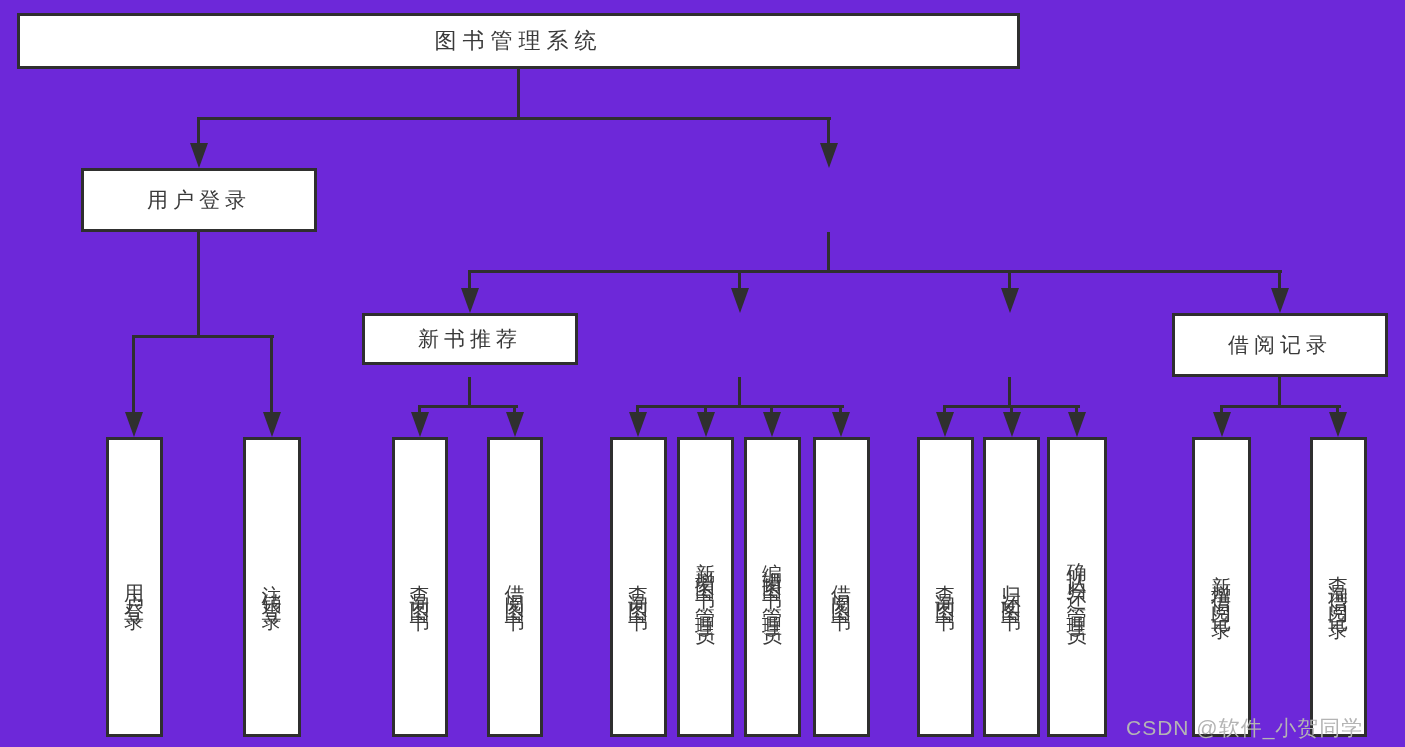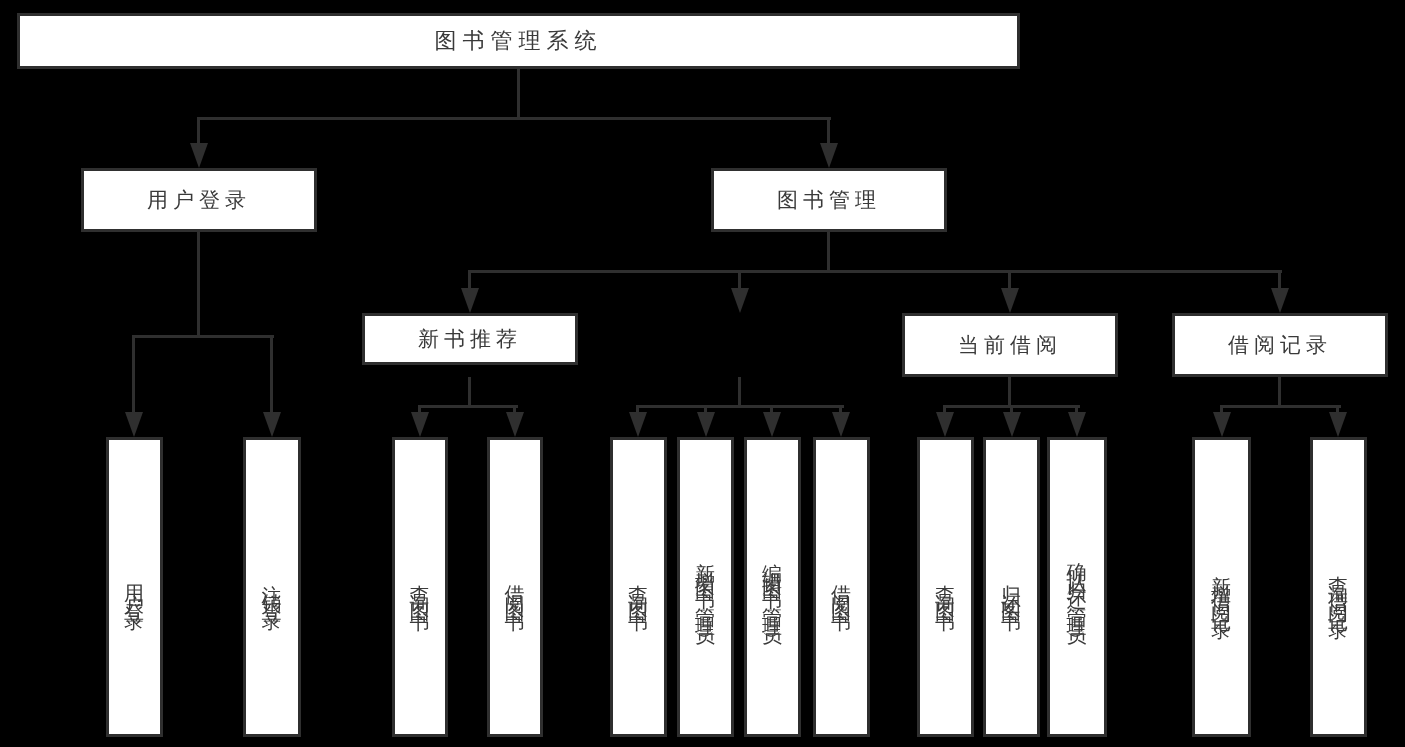--- a/index.html
+++ b/index.html
@@ -1,17 +1,17 @@
 <!DOCTYPE html>
 <html><head>
 <meta charset="utf-8">
 <style>
   html,body{margin:0;padding:0;background:#ffffff;}
   .canvas{
-    position:relative;width:1405px;height:747px;background:#000000;overflow:hidden;
+    position:relative;width:1405px;height:747px;background:#6d28d9;overflow:hidden;
     font-family:"Liberation Sans","DejaVu Sans",sans-serif;color:#3a3a3a;
   }
   .box{
     position:absolute;box-sizing:border-box;background:#ffffff;
     border:3px solid #2f2f2f;display:flex;align-items:center;justify-content:center;
     font-size:21px;letter-spacing:5px;color:#3a3a3a;white-space:nowrap;
   }
   .box.root{font-size:22px;letter-spacing:6px;}
   .vbox{
     position:absolute;box-sizing:border-box;background:#ffffff;
@@ -41,42 +41,40 @@
   <div class="box root" style="left:17px;top:13px;width:1003px;height:56px;">图书管理系统</div>
 
   <div class="vline" style="left:517px;top:69px;height:48px;"></div>
   <div class="hline" style="left:197px;top:117px;width:634px;"></div>
   <div class="vline" style="left:197px;top:117px;height:29px;"></div>
   <div class="vline" style="left:827px;top:117px;height:29px;"></div>
   <div class="arr" style="left:190px;top:143px;"></div>
   <div class="arr" style="left:820px;top:143px;"></div>
 
   <div class="box" style="left:81px;top:168px;width:236px;height:64px;">用户登录</div>
-  <div class="box" style="left:711px;top:168px;width:236px;height:64px;">图书管理</div>
 
   <div class="vline" style="left:197px;top:232px;height:103px;"></div>
   <div class="hline" style="left:132px;top:335px;width:142px;"></div>
   <div class="vline" style="left:132px;top:335px;height:79px;"></div>
   <div class="vline" style="left:270px;top:335px;height:79px;"></div>
   <div class="arr" style="left:125px;top:412px;"></div>
   <div class="arr" style="left:263px;top:412px;"></div>
 
   <div class="vline" style="left:827px;top:232px;height:38px;"></div>
   <div class="hline" style="left:468px;top:270px;width:814px;"></div>
   <div class="vline" style="left:468px;top:270px;height:20px;"></div>
   <div class="vline" style="left:738px;top:270px;height:20px;"></div>
   <div class="vline" style="left:1008px;top:270px;height:20px;"></div>
   <div class="vline" style="left:1278px;top:270px;height:20px;"></div>
   <div class="arr" style="left:461px;top:288px;"></div>
   <div class="arr" style="left:731px;top:288px;"></div>
   <div class="arr" style="left:1001px;top:288px;"></div>
   <div class="arr" style="left:1271px;top:288px;"></div>
 
   <div class="box" style="left:362px;top:313px;width:216px;height:52px;">新书推荐</div>
-  <div class="box" style="left:902px;top:313px;width:216px;height:64px;">当前借阅</div>
   <div class="box" style="left:1172px;top:313px;width:216px;height:64px;">借阅记录</div>
 
   <div class="vline" style="left:468px;top:377px;height:28px;"></div>
   <div class="hline" style="left:418px;top:405px;width:100px;"></div>
   <div class="vline" style="left:418px;top:405px;height:9px;"></div>
   <div class="vline" style="left:513px;top:405px;height:9px;"></div>
   <div class="arr" style="left:411px;top:412px;"></div>
   <div class="arr" style="left:506px;top:412px;"></div>
 
   <div class="vline" style="left:738px;top:377px;height:28px;"></div>
@@ -143,14 +141,15 @@
     <span class="vtext">确认归还（管理员）</span>
   </div>
 
   <div class="vbox" style="left:1192px;top:437px;width:59px;height:300px;">
     <span class="vtext">新增借阅记录</span>
   </div>
   <div class="vbox" style="left:1310px;top:437px;width:57px;height:300px;">
     <span class="vtext">查询借阅记录</span>
   </div>
 
+  <div class="watermark">CSDN @软件_小贺同学</div>
 
 </div>
 
 </body></html>

